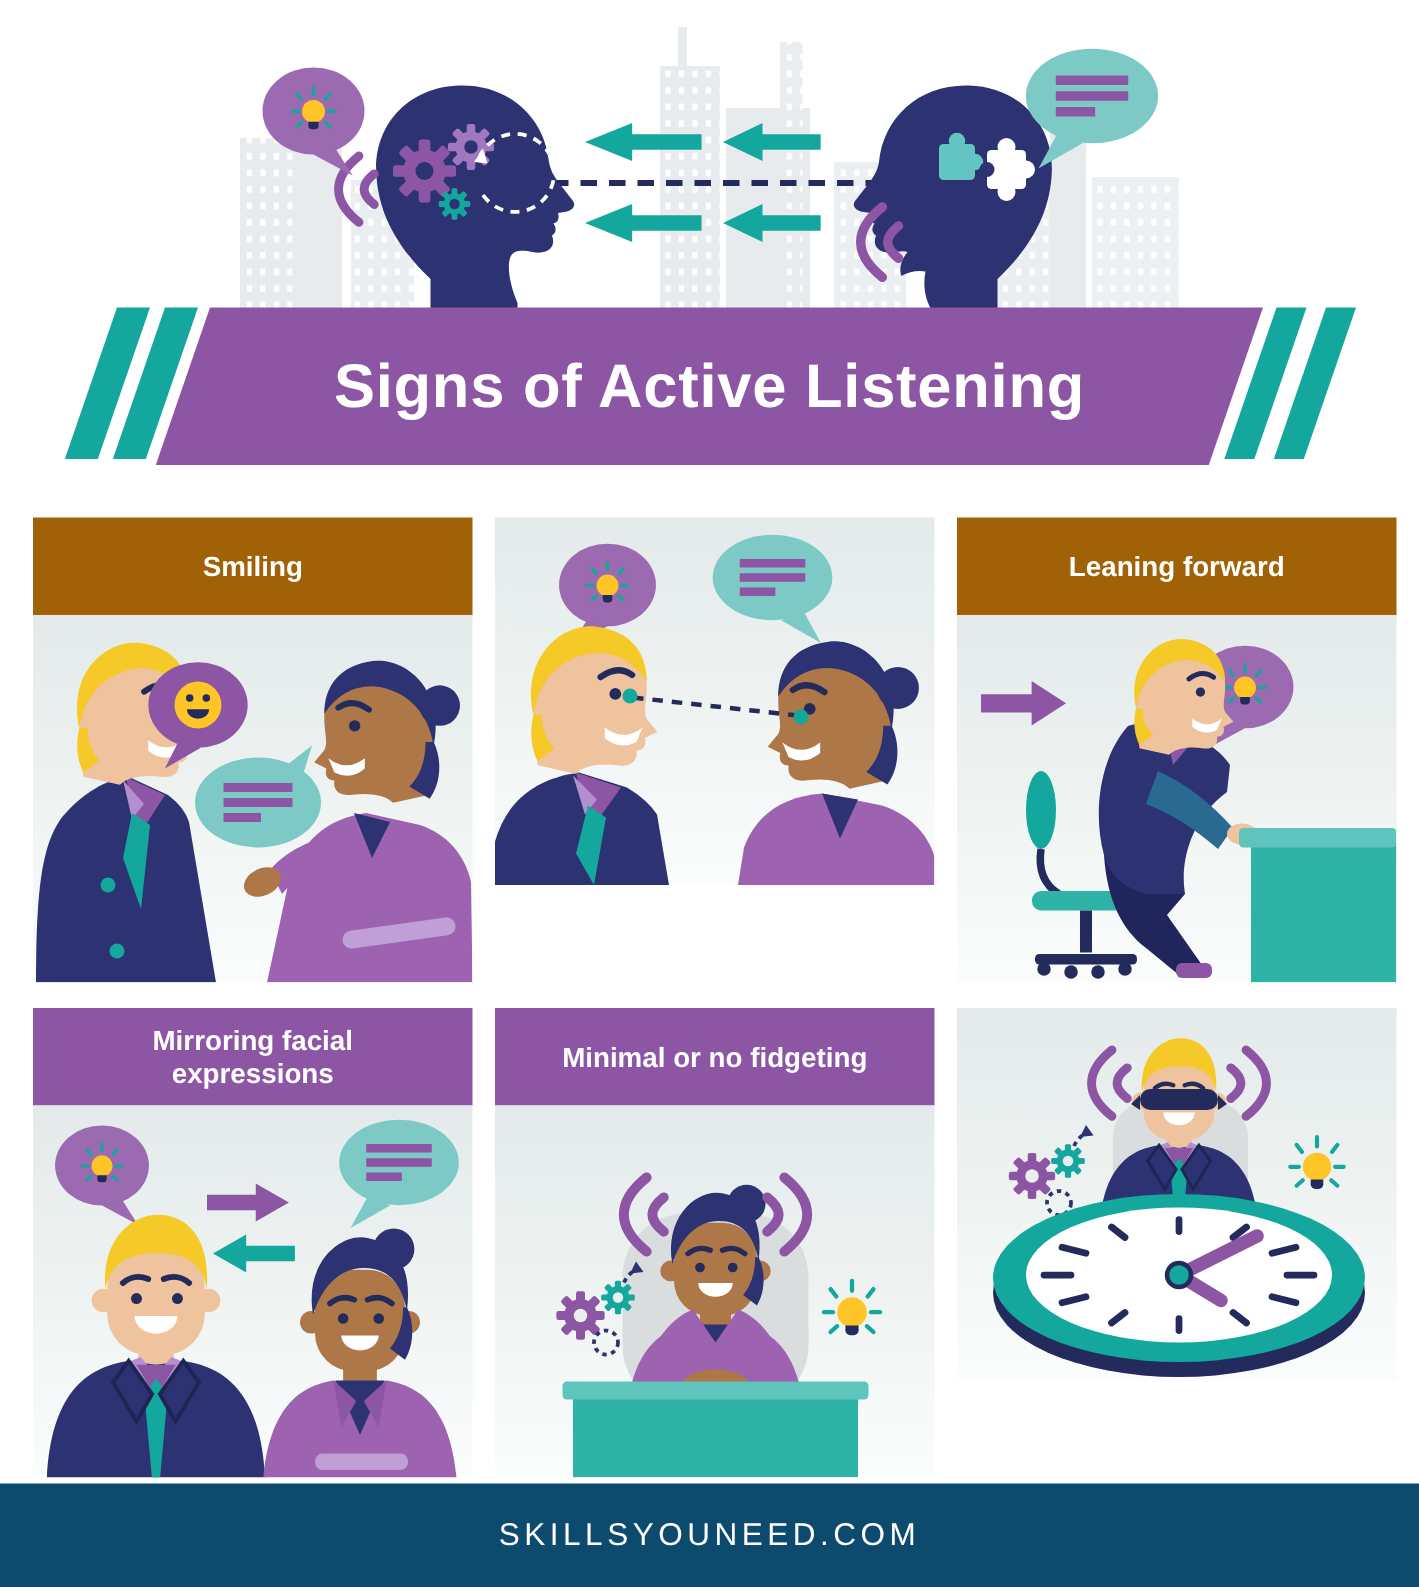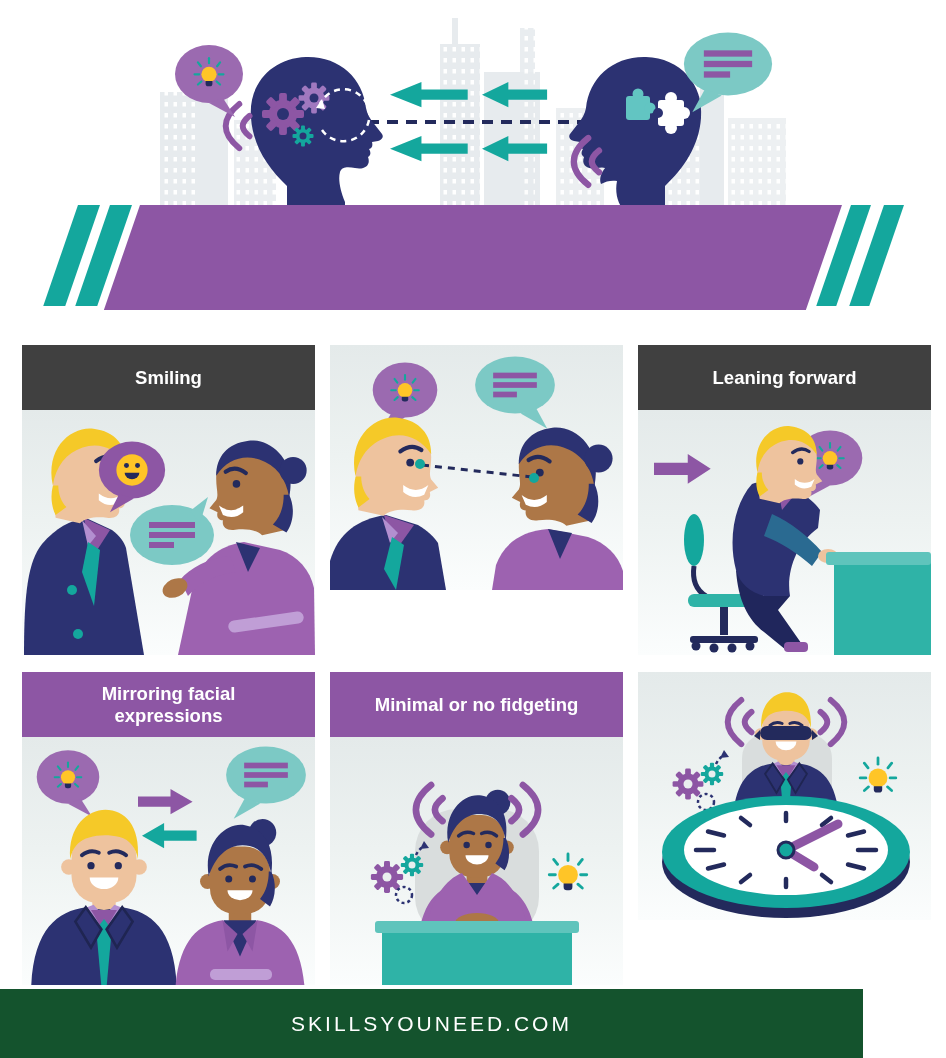--- a/index.html
+++ b/index.html
@@ -16,26 +16,26 @@
   #banner-title{position:absolute;left:0;top:205px;width:946px;height:105px;z-index:3;
           display:flex;align-items:center;justify-content:center;color:#fff;
           font-size:41px;font-weight:bold;letter-spacing:.5px;}
   
   #grid{position:absolute;left:22px;top:345px;width:909px;z-index:1;}
   .panel{position:absolute;width:293px;}
   .c0{left:0;} .c1{left:308px;} .c2{left:616px;}
   .r1{top:0;} .r2{top:327px;}
   .ph{height:65px;display:flex;align-items:center;justify-content:center;text-align:center;
       color:#fff;font-size:18.5px;font-weight:bold;line-height:1.18;padding:0 30px;box-sizing:border-box;}
-  .ph.teal{background:#404040;} .ph.purple{background:#8d56a4;}
+  .ph.teal{background:#a16207;} .ph.purple{background:#8d56a4;}
   .pb{position:relative;overflow:hidden;
       background:linear-gradient(180deg,#e4eaea 0%,#edf2f1 45%,#fbfdfd 100%);}
   .pb.h1{height:245px;} .pb.h2{height:248px;}
   
-  #footer{position:absolute;left:0;top:989px;width:863px;height:69px;background:#14532d;z-index:2;
+  #footer{position:absolute;left:0;top:989px;width:946px;height:69px;background:#0c4a6e;z-index:2;
           display:flex;align-items:center;justify-content:center;color:#fff;
           font-size:21px;letter-spacing:3px;font-weight:400;}
   #defs-holder{position:absolute;width:0;height:0;overflow:hidden;}
 </style>
 </head>
 <body>
 
 <svg id="defs-holder" aria-hidden="true">
  <defs>
   <pattern id="win" width="9" height="11" patternUnits="userSpaceOnUse">
@@ -224,20 +224,21 @@
       <use href="#waves" transform="translate(556,138) scale(0.9)" stroke="#8d56a4"></use>
       <use href="#bubTextBL" transform="translate(712,64) scale(1.05)"></use>
     </g>
   </svg>
 
   <div class="stripe" style="left:78px;width:22px;"></div>
   <div class="stripe" style="left:110px;width:22px;"></div>
   <div id="banner-bg"></div>
   <div class="stripe" style="left:851px;width:20px;"></div>
   <div class="stripe" style="left:884px;width:20px;"></div>
+  <div id="banner-title">Signs of Active Listening</div>
 
   <div id="grid">
 
     <section class="panel c0 r1">
       <header class="ph teal">
         <span>Smiling</span>
       </header>
       <div class="pb h1">
         <svg viewBox="0 0 293 245" width="293" height="245">
           <g>

